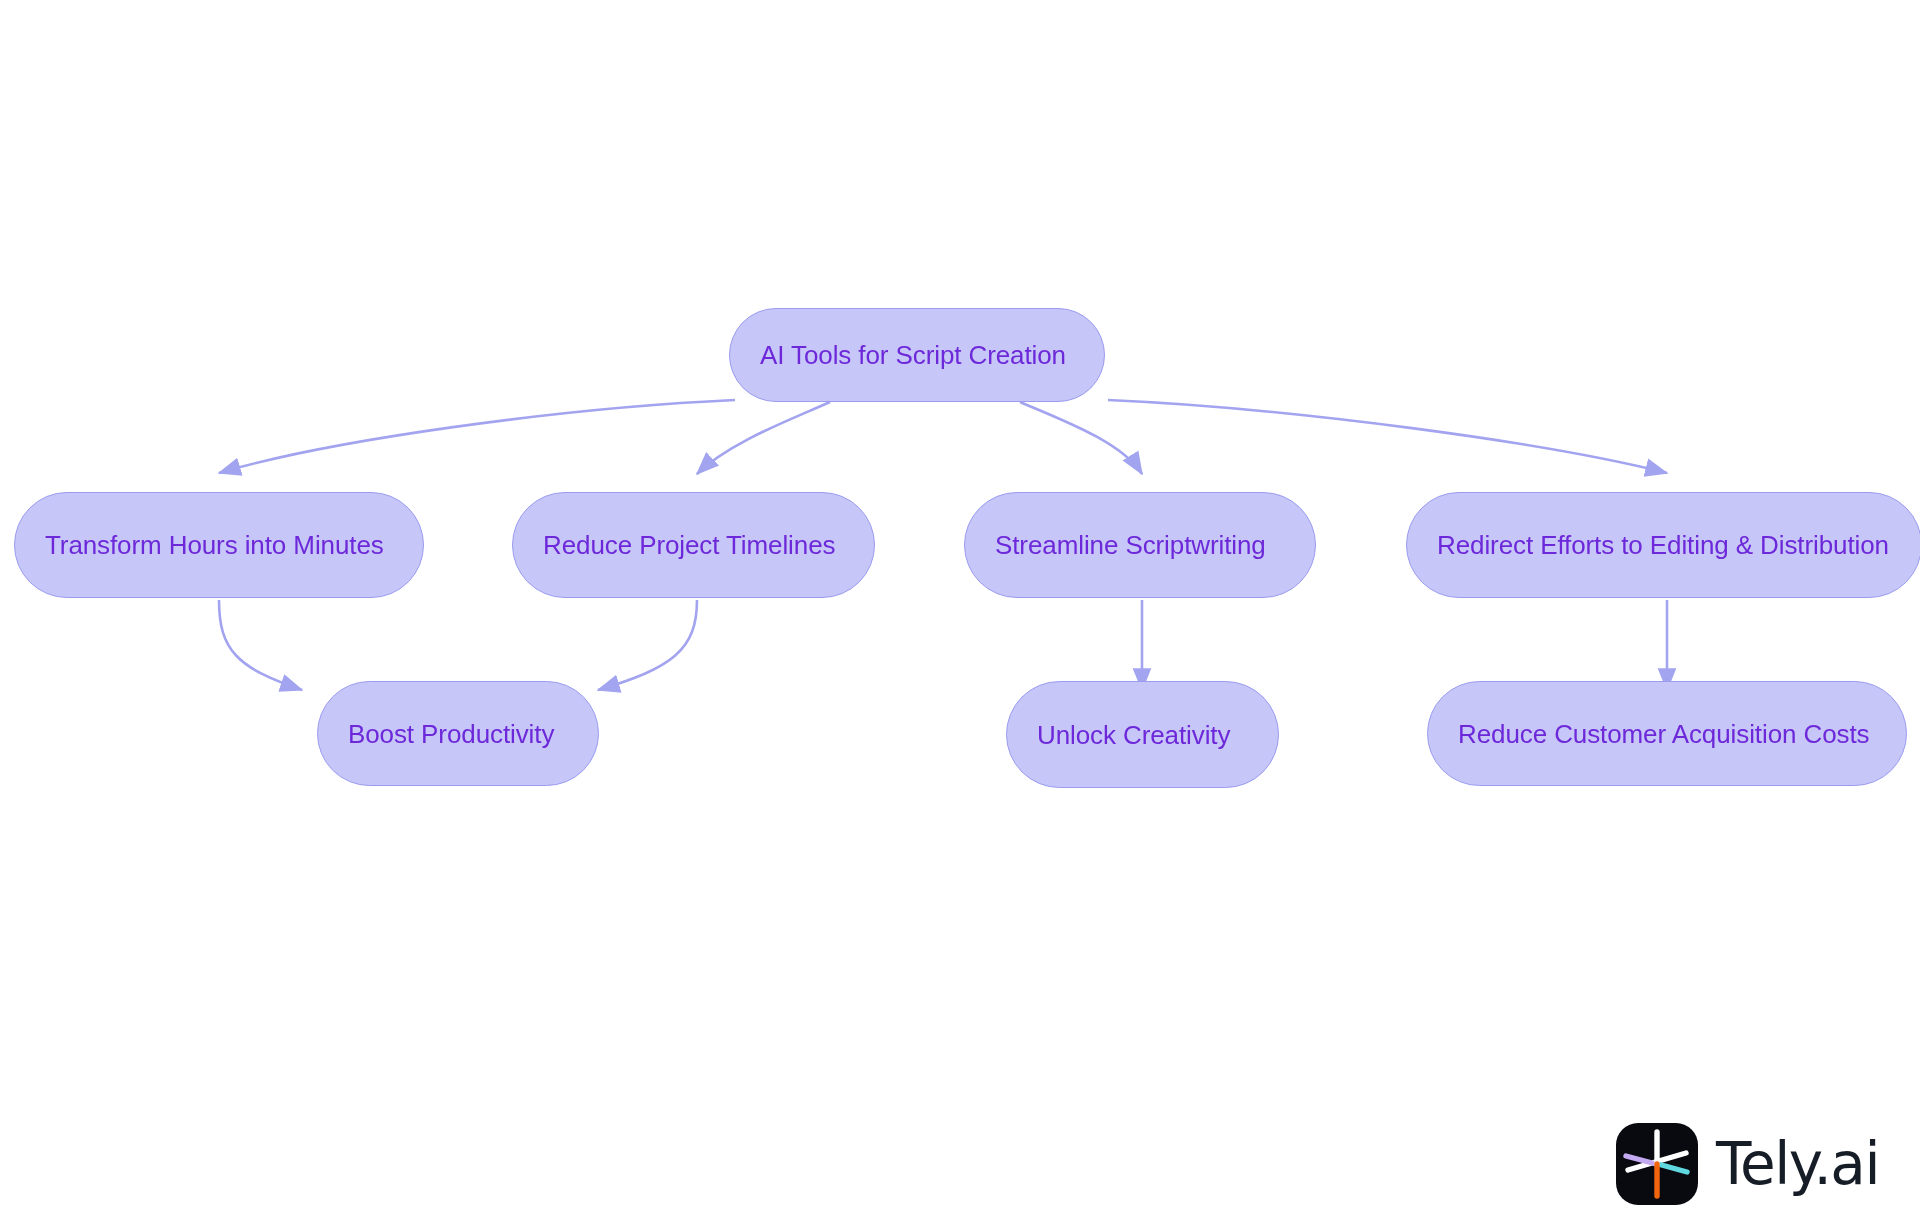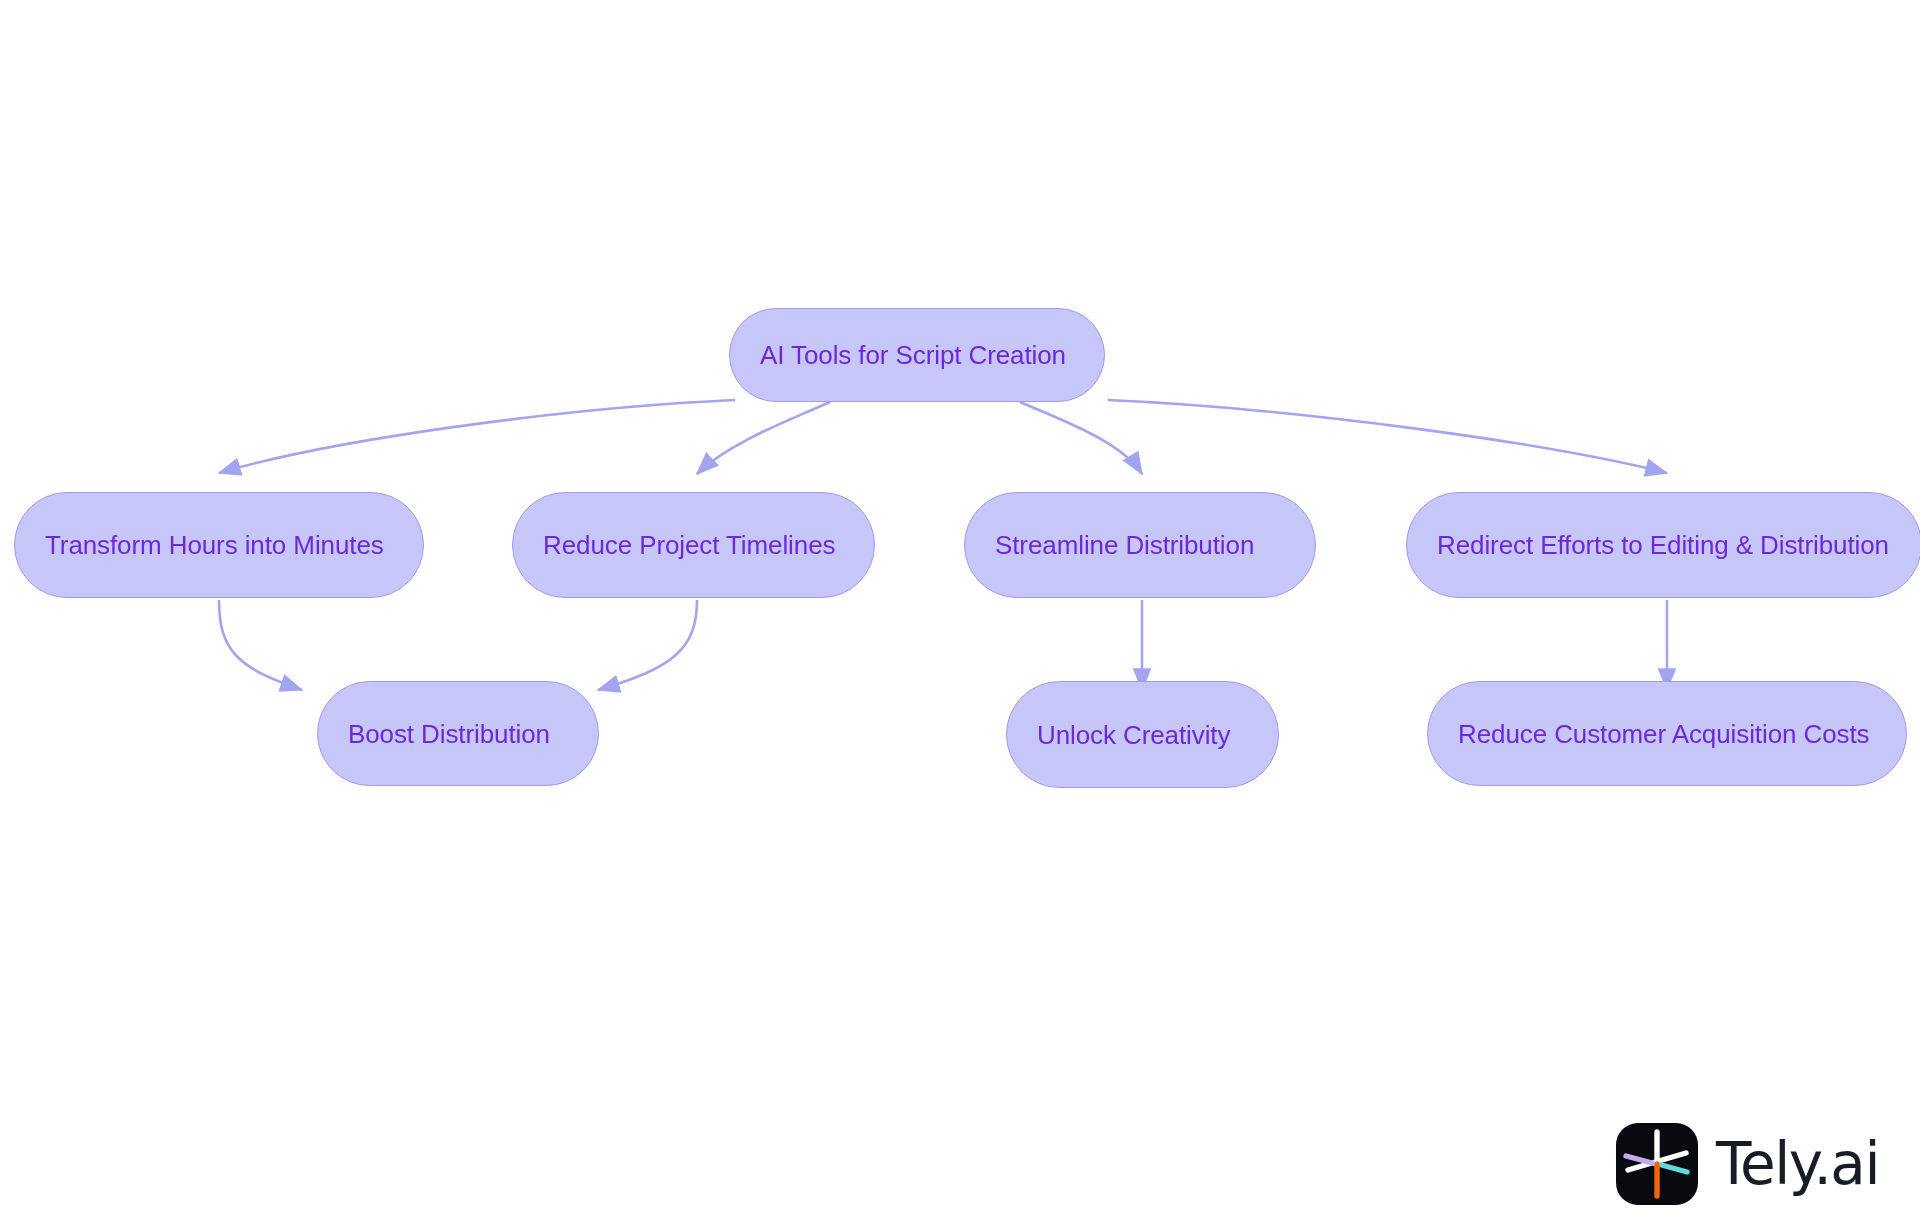--- a/index.html
+++ b/index.html
@@ -120,29 +120,29 @@
 
   <div class="node" style="left:512px; top:492px; width:363px; height:106px;">
     <span class="node-label">Reduce Project Timelines</span>
   </div>
 
   <div class="node" style="left:14px; top:492px; width:410px; height:106px;">
     <span class="node-label">Transform Hours into Minutes</span>
   </div>
 
   <div class="node" style="left:964px; top:492px; width:352px; height:106px;">
-    <span class="node-label">Streamline Distribution</span>
+    <span class="node-label">Streamline Scriptwriting</span>
   </div>
 
   <div class="node" style="left:1406px; top:492px; width:516px; height:106px;">
     <span class="node-label">Redirect Efforts to Editing &amp; Distribution</span>
   </div>
 
   <div class="node" style="left:317px; top:681px; width:282px; height:105px;">
-    <span class="node-label">Boost Distribution</span>
+    <span class="node-label">Boost Productivity</span>
   </div>
 
   <div class="node" style="left:1006px; top:681px; width:273px; height:107px;">
     <span class="node-label">Unlock Creativity</span>
   </div>
 
   <div class="node" style="left:1427px; top:681px; width:480px; height:105px;">
     <span class="node-label">Reduce Customer Acquisition Costs</span>
   </div>
 

